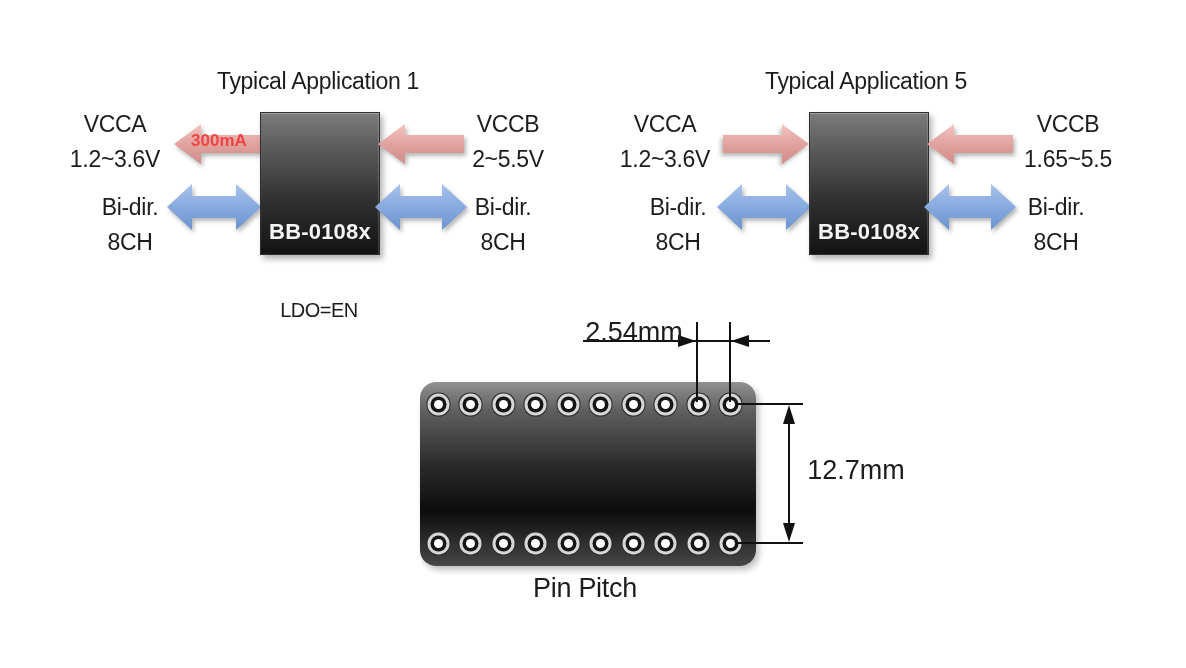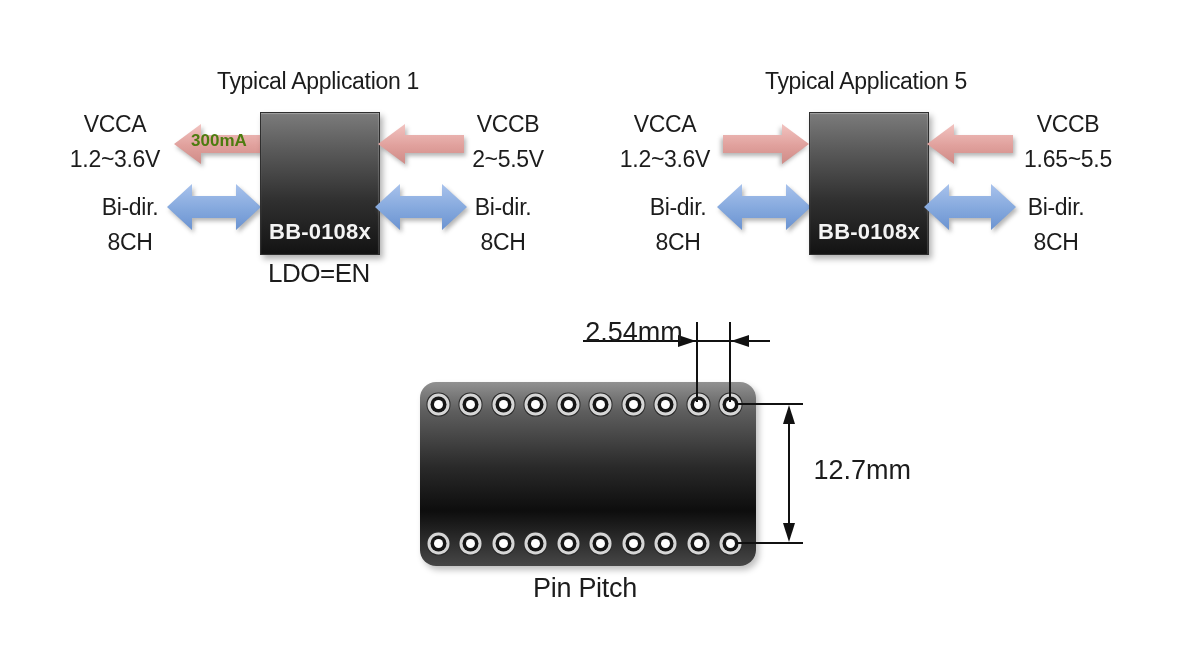--- a/index.html
+++ b/index.html
@@ -13,24 +13,24 @@
   .chip{
     position:absolute;width:118px;height:141px;border-radius:0;
     background:linear-gradient(180deg,#7b7b7b 0%,#585858 28%,#303030 62%,#131313 100%);
     border:1px solid #2f2f2f;
     box-shadow:3px 4px 6px rgba(0,0,0,0.30), inset 0 1px 1px rgba(255,255,255,0.28), inset -1px 0 1px rgba(255,255,255,0.15);
   }
   .chip-label{
     position:absolute;left:0;right:0;bottom:9px;text-align:center;
     font-size:22px;font-weight:bold;color:#f4f4f4;letter-spacing:0.2px;
   }
-  .ldo{font-size:26px;letter-spacing:-0.5px;}
+  .ldo{font-size:20px;letter-spacing:-0.5px;margin-top:40px;}
   .arrow{position:absolute;filter:drop-shadow(2px 3px 2px rgba(90,90,90,0.45));}
   .flip{transform:scaleX(-1);}
-  .current-label{position:absolute;font-size:17px;font-weight:bold;color:#4d7c0f;text-align:center;line-height:1;white-space:nowrap;}
+  .current-label{position:absolute;font-size:17px;font-weight:bold;color:#ef4444;text-align:center;line-height:1;white-space:nowrap;}
   .board{
     position:absolute;left:420px;top:382px;width:336px;height:184px;border-radius:16px;
     background:linear-gradient(180deg,#919191 0%,#5e5e5e 16%,#2a2a2a 46%,#0d0d0d 70%,#474747 100%);
     box-shadow:3px 4px 6px rgba(0,0,0,0.25);
   }
   .pin{
     position:absolute;width:9px;height:9px;border-radius:50%;background:#ffffff;
     box-shadow:0 0 0 3.5px #161616, 0 0 0 6.5px #d6d6d6, 0 0 0 7.5px #2c2c2c;
   }
   .dim-overlay{position:absolute;left:0;top:0;width:1186px;height:668px;pointer-events:none;}
@@ -158,16 +158,16 @@
       <line x1="736" y1="404" x2="803" y2="404"></line>
       <line x1="736" y1="543" x2="803" y2="543"></line>
 
       <line x1="789" y1="412" x2="789" y2="536"></line>
       <polygon points="789,405 783,424 795,424" stroke="none"></polygon>
       <polygon points="789,542 783,523 795,523" stroke="none"></polygon>
     </g>
   </svg>
 
   <div class="label dim-label" style="left:574px;top:319px;width:120px;">2.54mm</div>
-  <div class="label dim-label" style="left:801px;top:457px;width:110px;text-align:right;">12.7mm</div>
+  <div class="label dim-label" style="left:801px;top:457px;width:110px;text-align:center;">12.7mm</div>
   <div class="label pinpitch-title" style="left:485px;top:575px;width:200px;">Pin Pitch</div>
 
 </div>
 
 </body></html>

